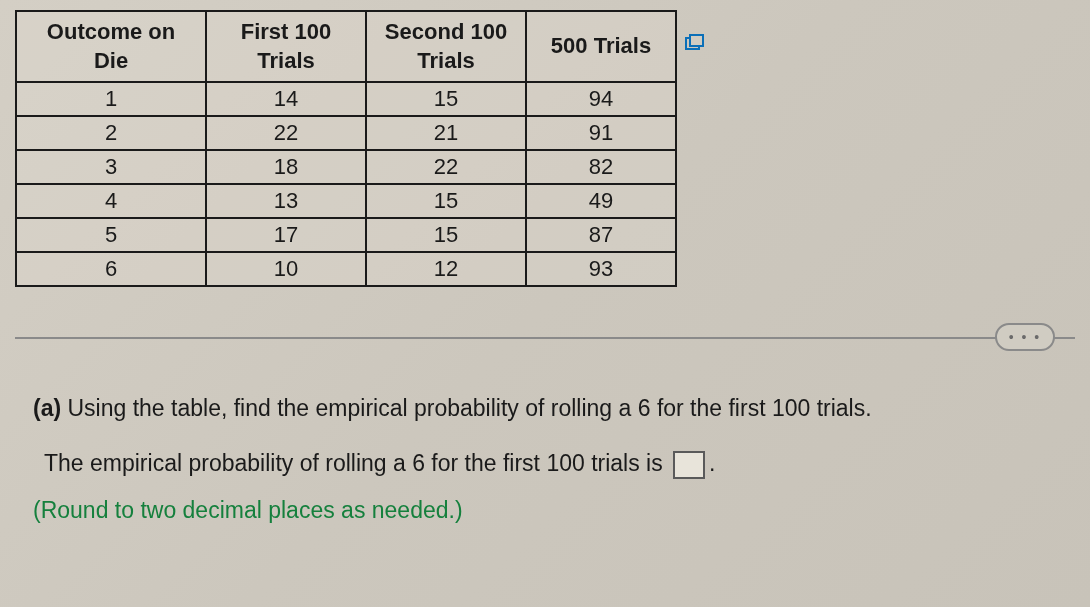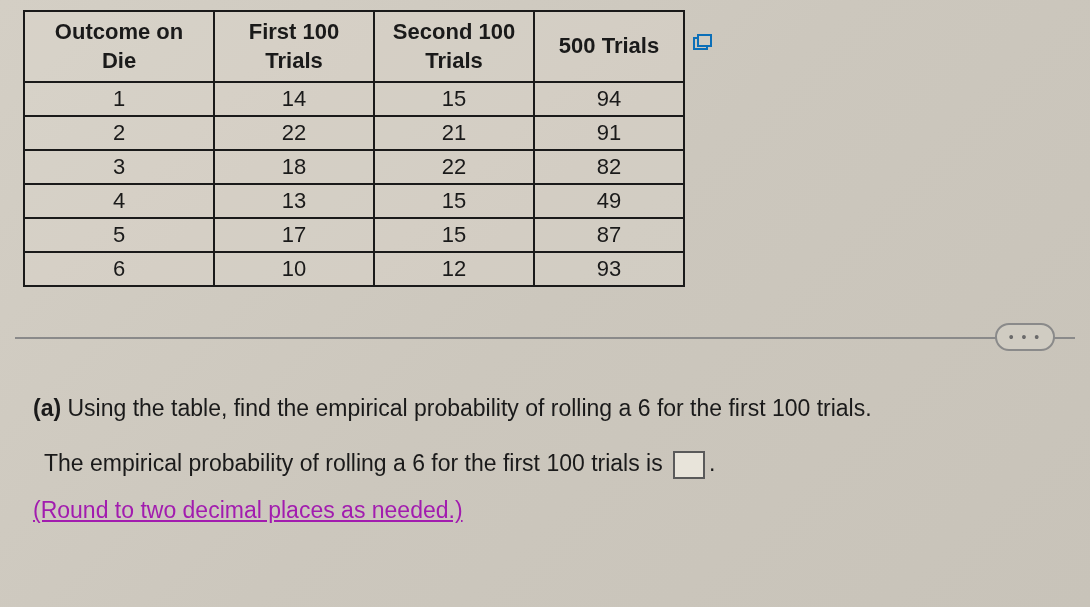--- a/index.html
+++ b/index.html
@@ -10,21 +10,21 @@
     body {
       font-family: Arial, Helvetica, sans-serif;
       background: linear-gradient(135deg, #d4cfc5 0%, #ccc7bd 50%, #c8c3b9 100%);
       width: 1090px;
       height: 607px;
       padding: 10px 15px 20px 15px;
       position: relative;
       color: #1a1a1a;
     }
     .table-wrap {
-      margin-left: 8px;
+      margin-left: 0;
     }
     table {
       border-collapse: collapse;
       background: rgba(225, 220, 210, 0.3);
     }
     th, td {
       border: 2px solid #1a1a1a;
       text-align: center;
       font-size: 22px;
       color: #1a1a1a;
@@ -99,23 +99,22 @@
     .answer-box {
       display: inline-block;
       width: 32px;
       height: 28px;
       border: 2px solid #5a5a5a;
       background: #e8e4da;
       vertical-align: middle;
       margin: 0 4px;
     }
     .hint {
-      color: #a21caf;
+      color: #15803d;
       font-size: 23px;
-      text-decoration: underline;
     }
   </style>
 </head>
 <body>
 
 <div class="table-wrap">
   <table>
     <thead>
       <tr>
         <th class="col1">Outcome on Die</th>

